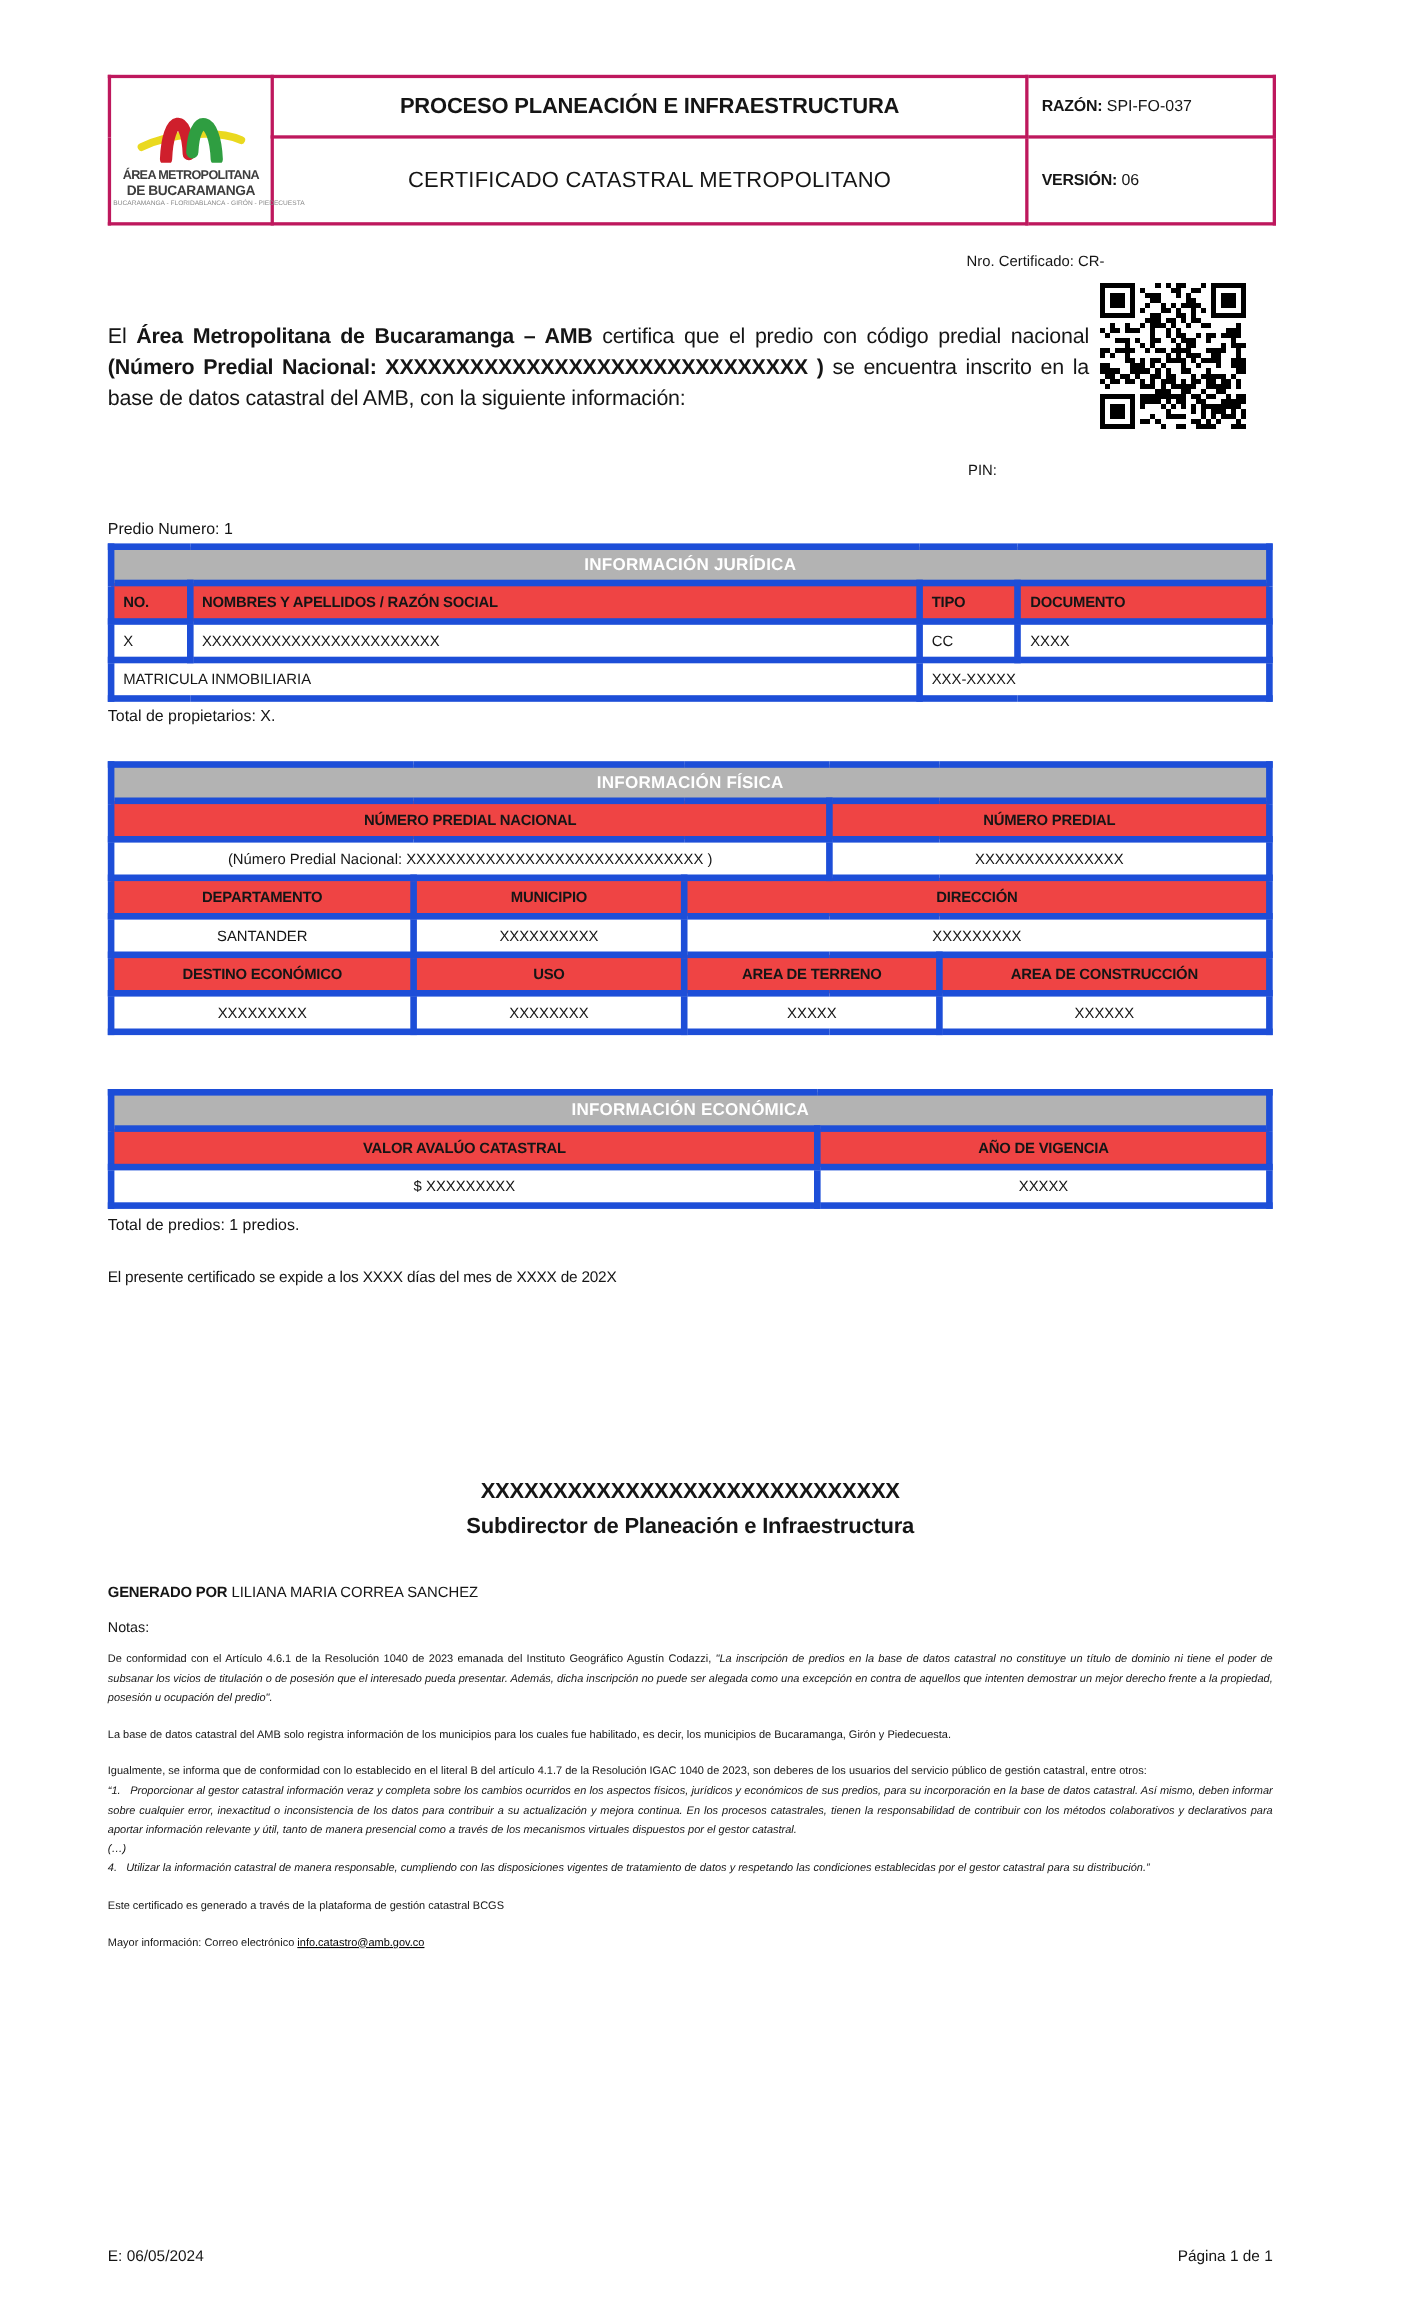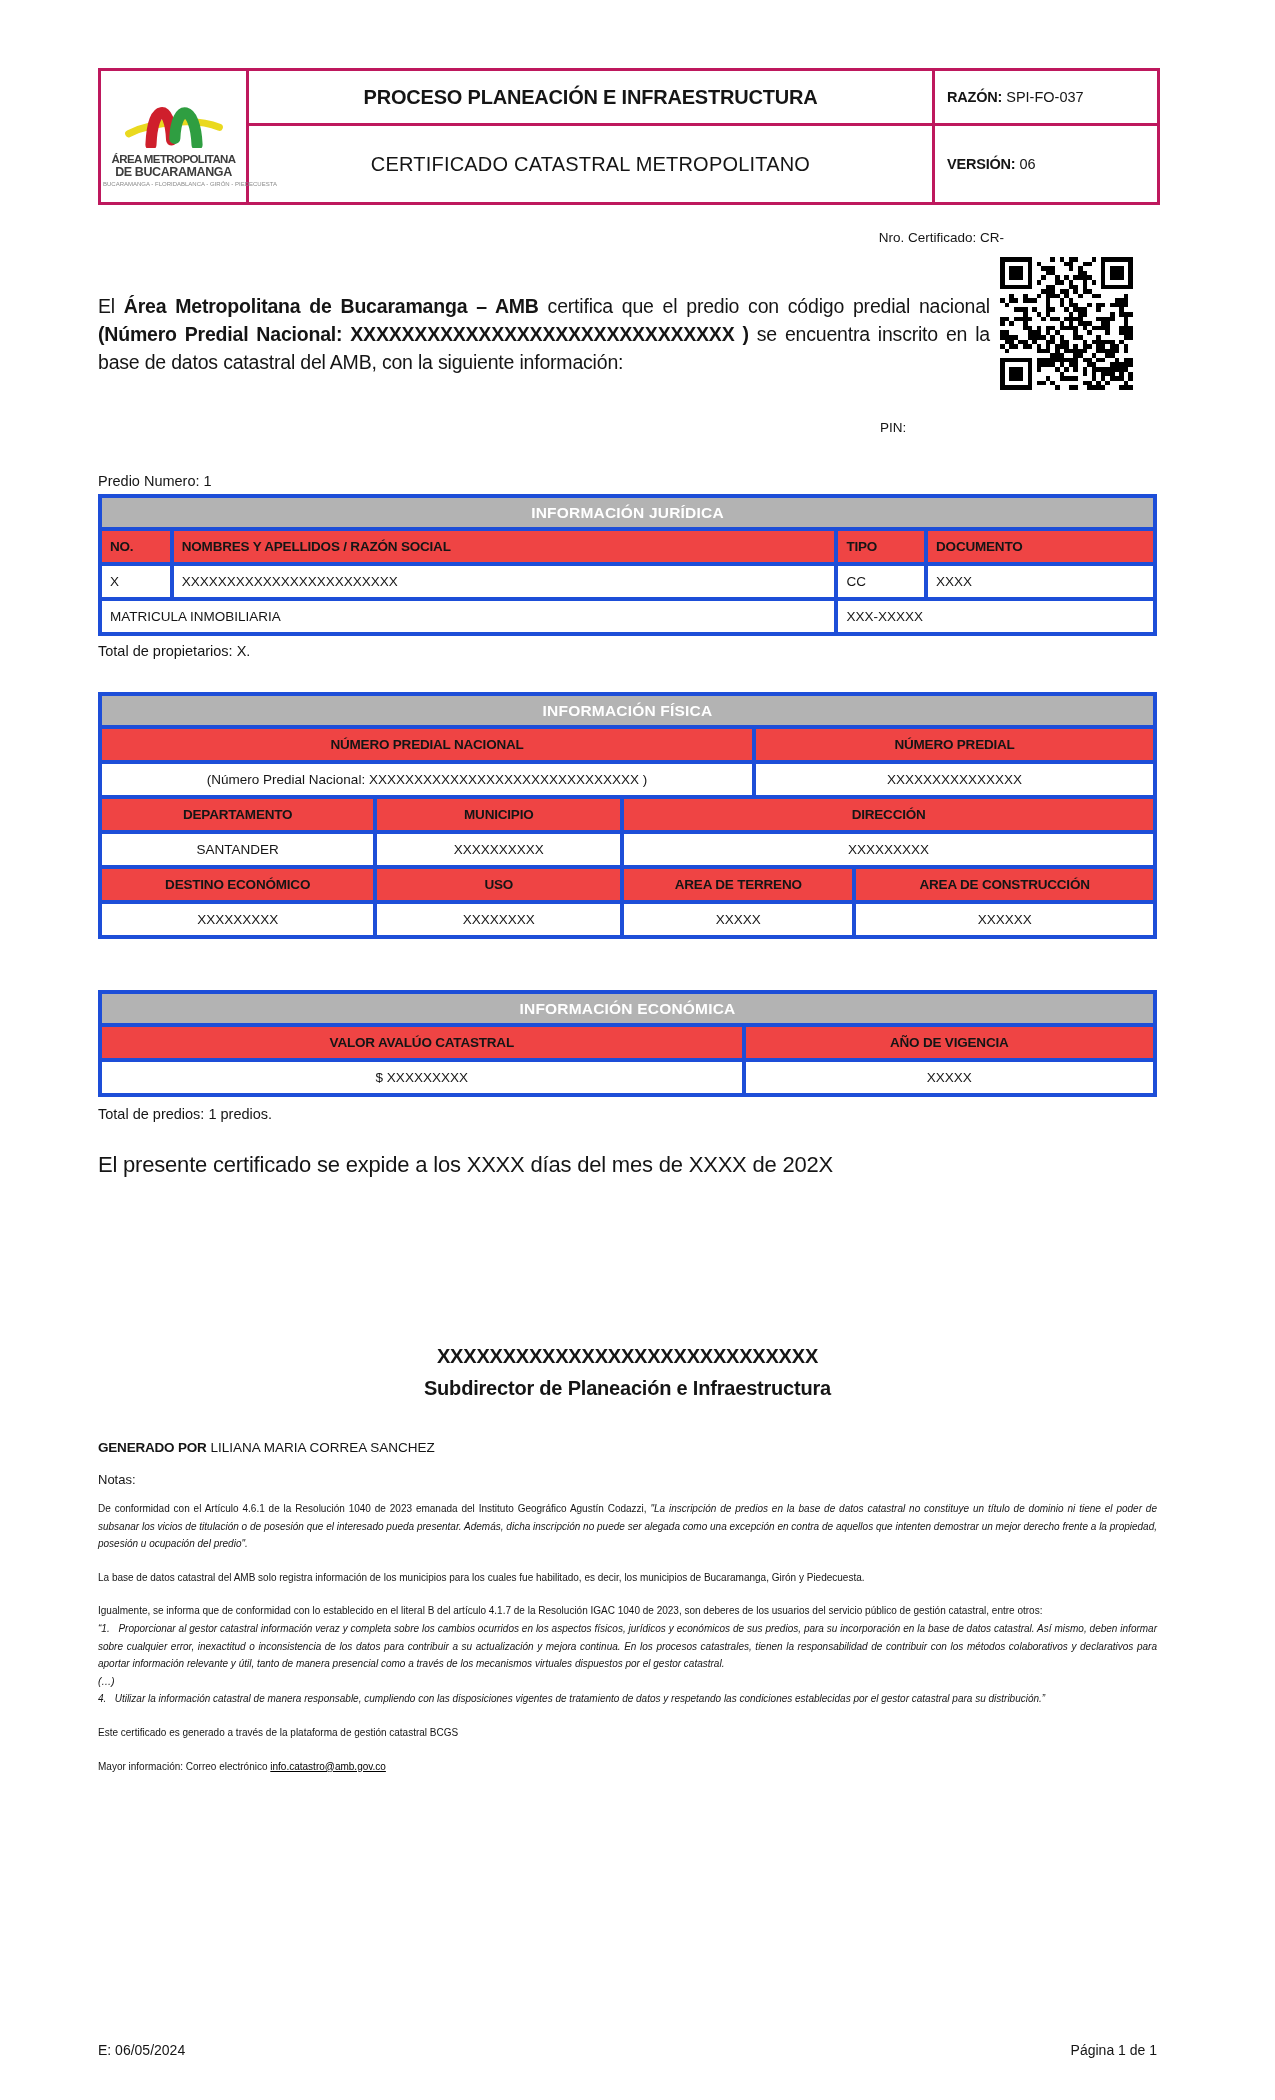--- a/index.html
+++ b/index.html
@@ -27,34 +27,34 @@
   .pin{top:420px;left:880px;font-size:13.5px;}
   .qr-box{top:257px;left:1000px;width:133px;height:133px;}
   .qr-box svg{width:133px;height:133px;display:block;}
 
   
   .intro{top:292px;left:98px;width:892px;font-size:19.5px;line-height:28px;text-align:justify;letter-spacing:-0.2px;}
 
   
   .predio-label{top:473px;left:98px;font-size:14.5px;}
   .doc-table{position:absolute;left:98px;width:1059px;border-collapse:collapse;table-layout:fixed;border:3px solid #000;}
-  .doc-table td{border:4px solid #1d4ed8;font-size:13.5px;vertical-align:middle;padding:0 8px;}
+  .doc-table td{border:6px solid #1d4ed8;font-size:13.5px;vertical-align:middle;padding:0 8px;}
   .doc-table tr.banner td{background:#b3b3b3;color:#ffffff;font-weight:bold;text-align:center;font-size:15.5px;height:33px;letter-spacing:0.2px;border-bottom-width:3px;}
   .doc-table tr.colhead td{background:#ef4444;font-weight:bold;height:35px;letter-spacing:-0.2px;}
   .doc-table tr.vals td{height:35px;}
   .t-jur{top:494px;}
   .t-fis{top:692px;}
   .t-eco{top:990px;}
   .t-fis td,.t-eco td{text-align:center;}
   .npn-val{font-size:12px;}
   .tot-prop{top:643px;left:98px;font-size:14.5px;}
   .tot-pred{top:1106px;left:98px;font-size:14.5px;}
 
   
-  .expide{top:1152px;left:98px;width:1059px;font-size:22px;letter-spacing:-0.2px;}
+  .expide{top:1152px;left:98px;width:1059px;font-size:14px;letter-spacing:-0.2px;}
   .sig{top:1340px;left:98px;width:1059px;text-align:center;font-weight:bold;font-size:20px;line-height:32px;letter-spacing:-0.2px;}
   .generado{top:1440px;left:98px;font-size:13.5px;}
   .generado b{letter-spacing:-0.2px;}
   .notas-label{top:1472px;left:98px;font-size:13px;}
 
   
   .notes{top:1500px;left:98px;width:1059px;font-size:10px;line-height:17.6px;text-align:justify;}
   .notes p{margin:0;}
   .notes .gap{margin-bottom:16px;}
   .it{font-style:italic;}

